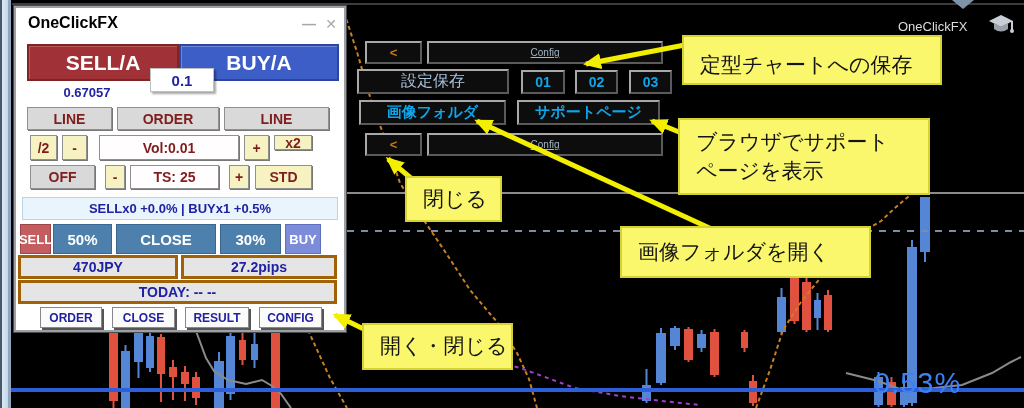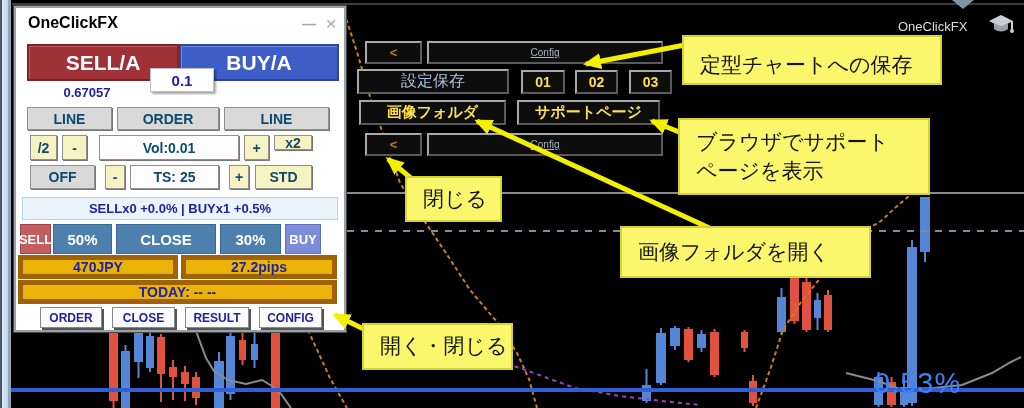--- a/index.html
+++ b/index.html
@@ -12,48 +12,48 @@
   #chart-svg{position:absolute;left:0;top:0;z-index:2;}
   
   .ind-label{position:absolute;top:19px;left:898px;color:#dcdcdc;font-size:13px;z-index:3;}
   .cap-icon{position:absolute;top:12px;left:988px;z-index:3;}
   .scroll-tri{position:absolute;left:952px;top:0;width:0;height:0;z-index:3;
     border-left:11px solid transparent;border-right:11px solid transparent;border-top:9px solid #7f93a6;}
   .pct-label{position:absolute;left:874px;top:367px;z-index:3;color:#3b82f6;font-size:29px;letter-spacing:1px;}
   
   .cbtn{position:absolute;z-index:4;display:flex;align-items:center;justify-content:center;
     background:#0d0d0d;border:2px solid;border-color:#a8a8a8 #5a5a5a #5a5a5a #a8a8a8;
-    color:#fde047;font-weight:bold;}
+    color:#0ea5e9;font-weight:bold;}
   .cbtn.small{font-size:13px;color:#c87818;}
   .cbtn.cfg{font-size:10px;font-weight:normal;color:#a2b6c6;text-decoration:underline;}
   .cbtn.save{color:#a8c2dc;font-size:16px;font-weight:normal;}
   .cbtn.jp{font-size:15px;}
   .cbtn.slot{font-size:14px;}
   
   #panel{position:absolute;left:14px;top:6px;width:332px;height:326px;z-index:5;
     background:#fff;border:2px solid #9aa0a6;outline:1px solid #4a4a4a;}
   #panel .abs{position:absolute;display:flex;align-items:center;justify-content:center;}
   .ptitle{left:0;top:0;width:100%;height:30px;justify-content:flex-start !important;padding-left:12px;
     color:#000;font-size:16px;font-weight:bold;}
   .wctl{color:#a8a8a8;font-weight:bold;font-size:14px;}
   .bigbtn{color:#fff;font-size:21px;font-weight:bold;top:36px;height:37px;}
   .sellbig{left:11px;width:152px;background:#a03136;border:2px solid #7c2426;box-shadow:inset 1px 1px 0 #b95a5a;}
   .buybig{left:163px;width:160px;background:#3c5ec6;border:2px solid #2c46a0;box-shadow:inset 1px 1px 0 #6f88d9;text-align:center;}
   .lotbadge{left:134px;top:60px;width:64px;height:24px;background:#fff;border:1px solid #c0c0c0;
     box-shadow:2px 2px 2px rgba(0,0,0,.35);color:#2121a3;font-size:15px;font-weight:bold;z-index:2;}
   .price{top:76px;height:16px;color:#2121a3;font-size:13px;font-weight:bold;}
-  .pbtn{border:1px solid #909090;box-shadow:1px 1px 0 #777;color:#0c4a6e;font-weight:bold;font-size:14px;}
+  .pbtn{border:1px solid #909090;box-shadow:1px 1px 0 #777;color:#7f1d1d;font-weight:bold;font-size:14px;}
   .gray{background:#d9d9d9;} .yellow{background:#f6f2c2;} .whitebox{background:#fffdfd;}
   .statusbar{left:6px;top:189px;width:316px;height:23px;background:#eaf4fc;border:1px solid #b8d4e8;
     color:#2121a3;font-size:13px;font-weight:bold;}
   .csml{color:#fff;font-weight:bold;top:216px;height:30px;font-size:13px;}
   .sell-s{background:#c35d60;border:1px solid #9e4548;}
   .blue-s{background:#4d80ad;border:1px solid #3a6890;font-size:15px;}
   .buy-s{background:#7d8cd8;border:1px solid #5f6fc0;}
-  .cell{background:#eab308;border:5px solid #a16207;color:#2121a3;font-size:14px;font-weight:bold;}
+  .cell{background:#e5e5e5;border:3px solid #a16207;color:#2121a3;font-size:14px;font-weight:bold;}
   .fbtn{background:#fbfbfb;border:1px solid #888;box-shadow:2px 2px 0 #555;color:#2121a3;
     font-size:12px;font-weight:bold;top:299px;height:21px;}
   
   #arrow-svg{position:absolute;left:0;top:0;z-index:6;}
   .anno{position:absolute;z-index:7;background:#faf76d;border:2px solid #d6d232;color:#141414;
     display:flex;flex-direction:column;justify-content:center;padding:4px 16px;font-size:21px;line-height:1.35;white-space:nowrap;}
 </style>
 </head>
 <body>
 

